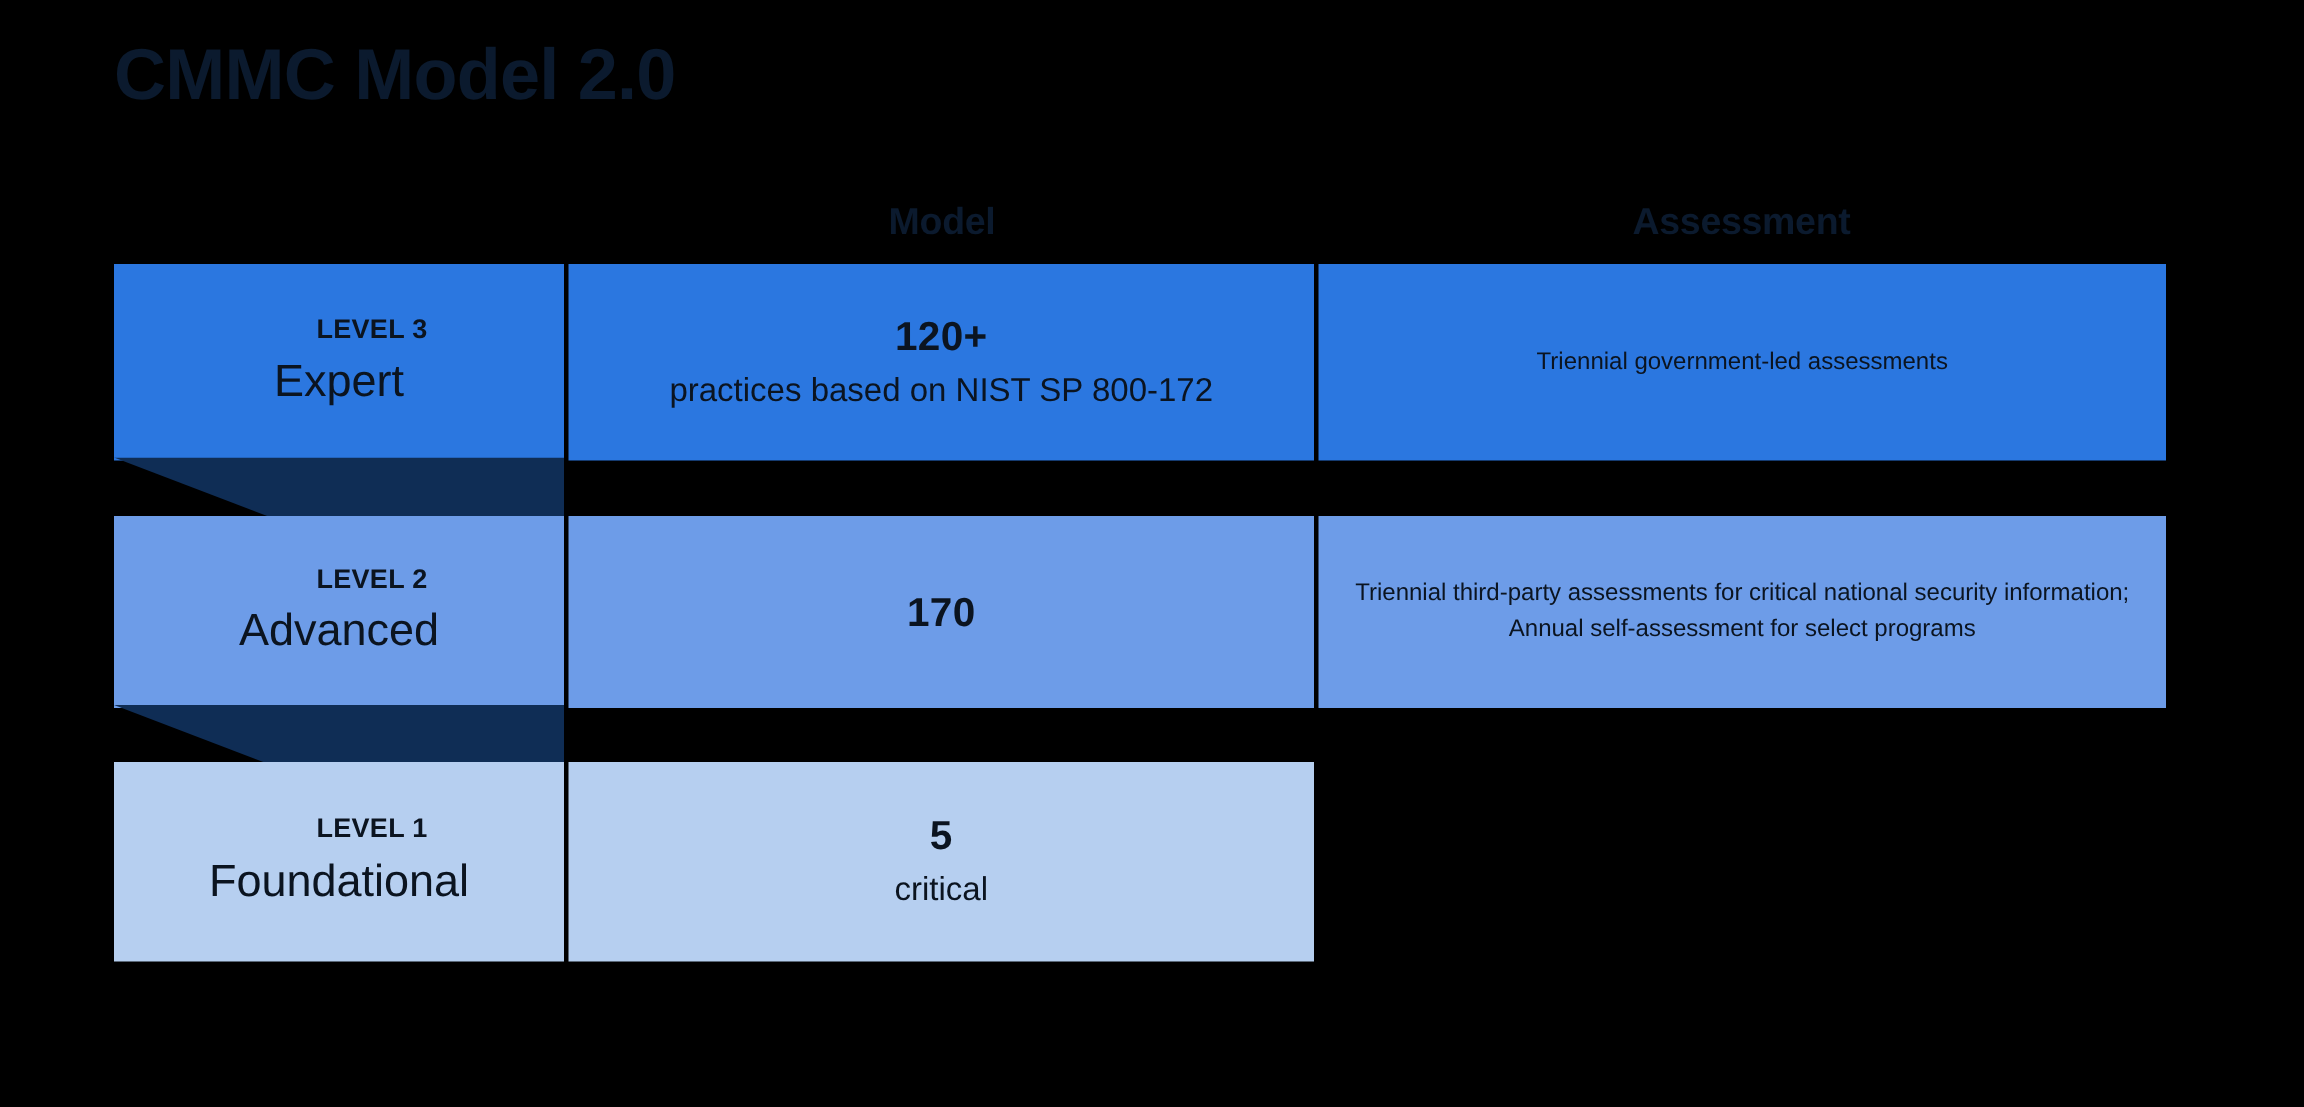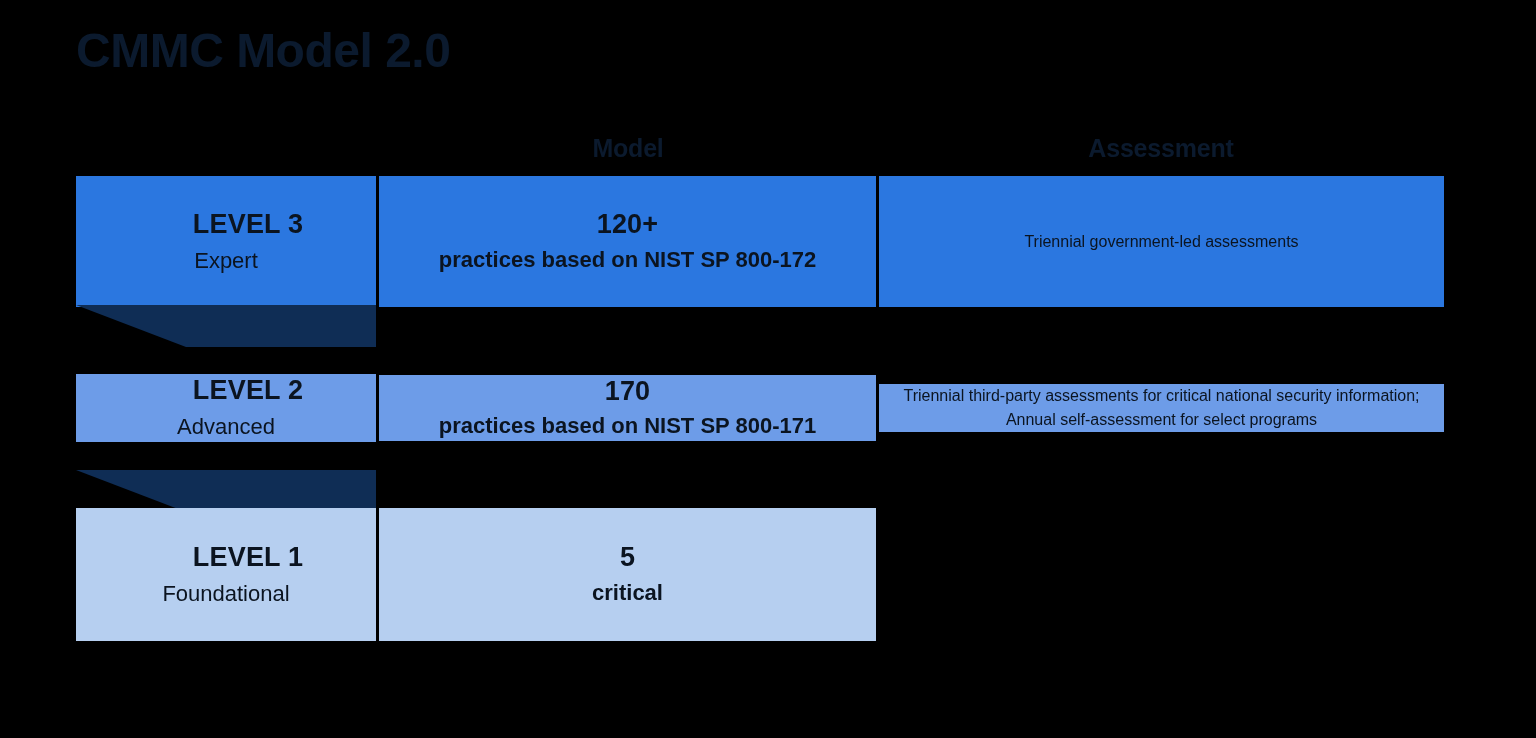--- a/index.html
+++ b/index.html
@@ -61,21 +61,21 @@
   }
 
   .row {
     position: absolute;
     left: 0;
     width: 100%;
     display: flex;
     align-items: stretch;
   }
   .row.r3 { top: 0px;   height: 131px; }
-  .row.r2 { top: 168px; height: 128px; align-items: center; }
+  .row.r2 { top: 168px; height: 128px; }
   .row.r1 { top: 332px; height: 133px; }
 
   .cell {
     display: flex;
     flex-direction: column;
     align-items: center;
     justify-content: center;
     text-align: center;
     color: #0B1420;
     box-sizing: border-box;
@@ -83,42 +83,42 @@
   .cell.level      { width: 300px; margin-right: 3px; }
   .cell.model      { width: 497px; margin-right: 3px; }
   .cell.assessment { width: 565px; }
 
   
   .tier3 { background: #2b77e0; }
   .tier2 { background: #6d9ce8; }
   .tier1 { background: #b6cff0; }
 
   .level-name {
-    font-size: 27px;
+    font-size: 18px;
     font-weight: 700;
     letter-spacing: 0.2px;
     line-height: 1.25;
     margin-left: 44px;
   }
   .level-sub {
-    font-size: 22px;
+    font-size: 30px;
     font-weight: 400;
     line-height: 1.35;
     margin-top: 4px;
   }
 
   .model-count {
     font-size: 27px;
     font-weight: 700;
     line-height: 1.2;
     letter-spacing: 0.2px;
   }
   .model-desc {
     font-size: 22px;
-    font-weight: 700;
+    font-weight: 400;
     line-height: 1.35;
     margin-top: 4px;
   }
 
   .assessment-text {
     font-size: 16px;
     font-weight: 400;
     line-height: 1.48;
     padding: 0 22px;
     max-width: 530px;
@@ -169,21 +169,20 @@
     </svg>
   </div>
 
   <div class="row r2">
     <div class="cell level tier2">
       <div class="level-name">LEVEL 2</div>
       <div class="level-sub">Advanced</div>
     </div>
     <div class="cell model tier2">
       <div class="model-count">170</div>
-      <div class="model-desc">practices based on NIST SP 800-171</div>
     </div>
     <div class="cell assessment tier2">
       <div class="assessment-text">Triennial third-party assessments for critical national security information; Annual self-assessment for select programs</div>
     </div>
   </div>
 
   <div class="connector c21">
     <svg width="300" height="42" viewBox="0 0 300 42" xmlns="http://www.w3.org/2000/svg">
       <polygon points="0,0 300,0 300,42 110,42" fill="#0F2D55"></polygon>
     </svg>

